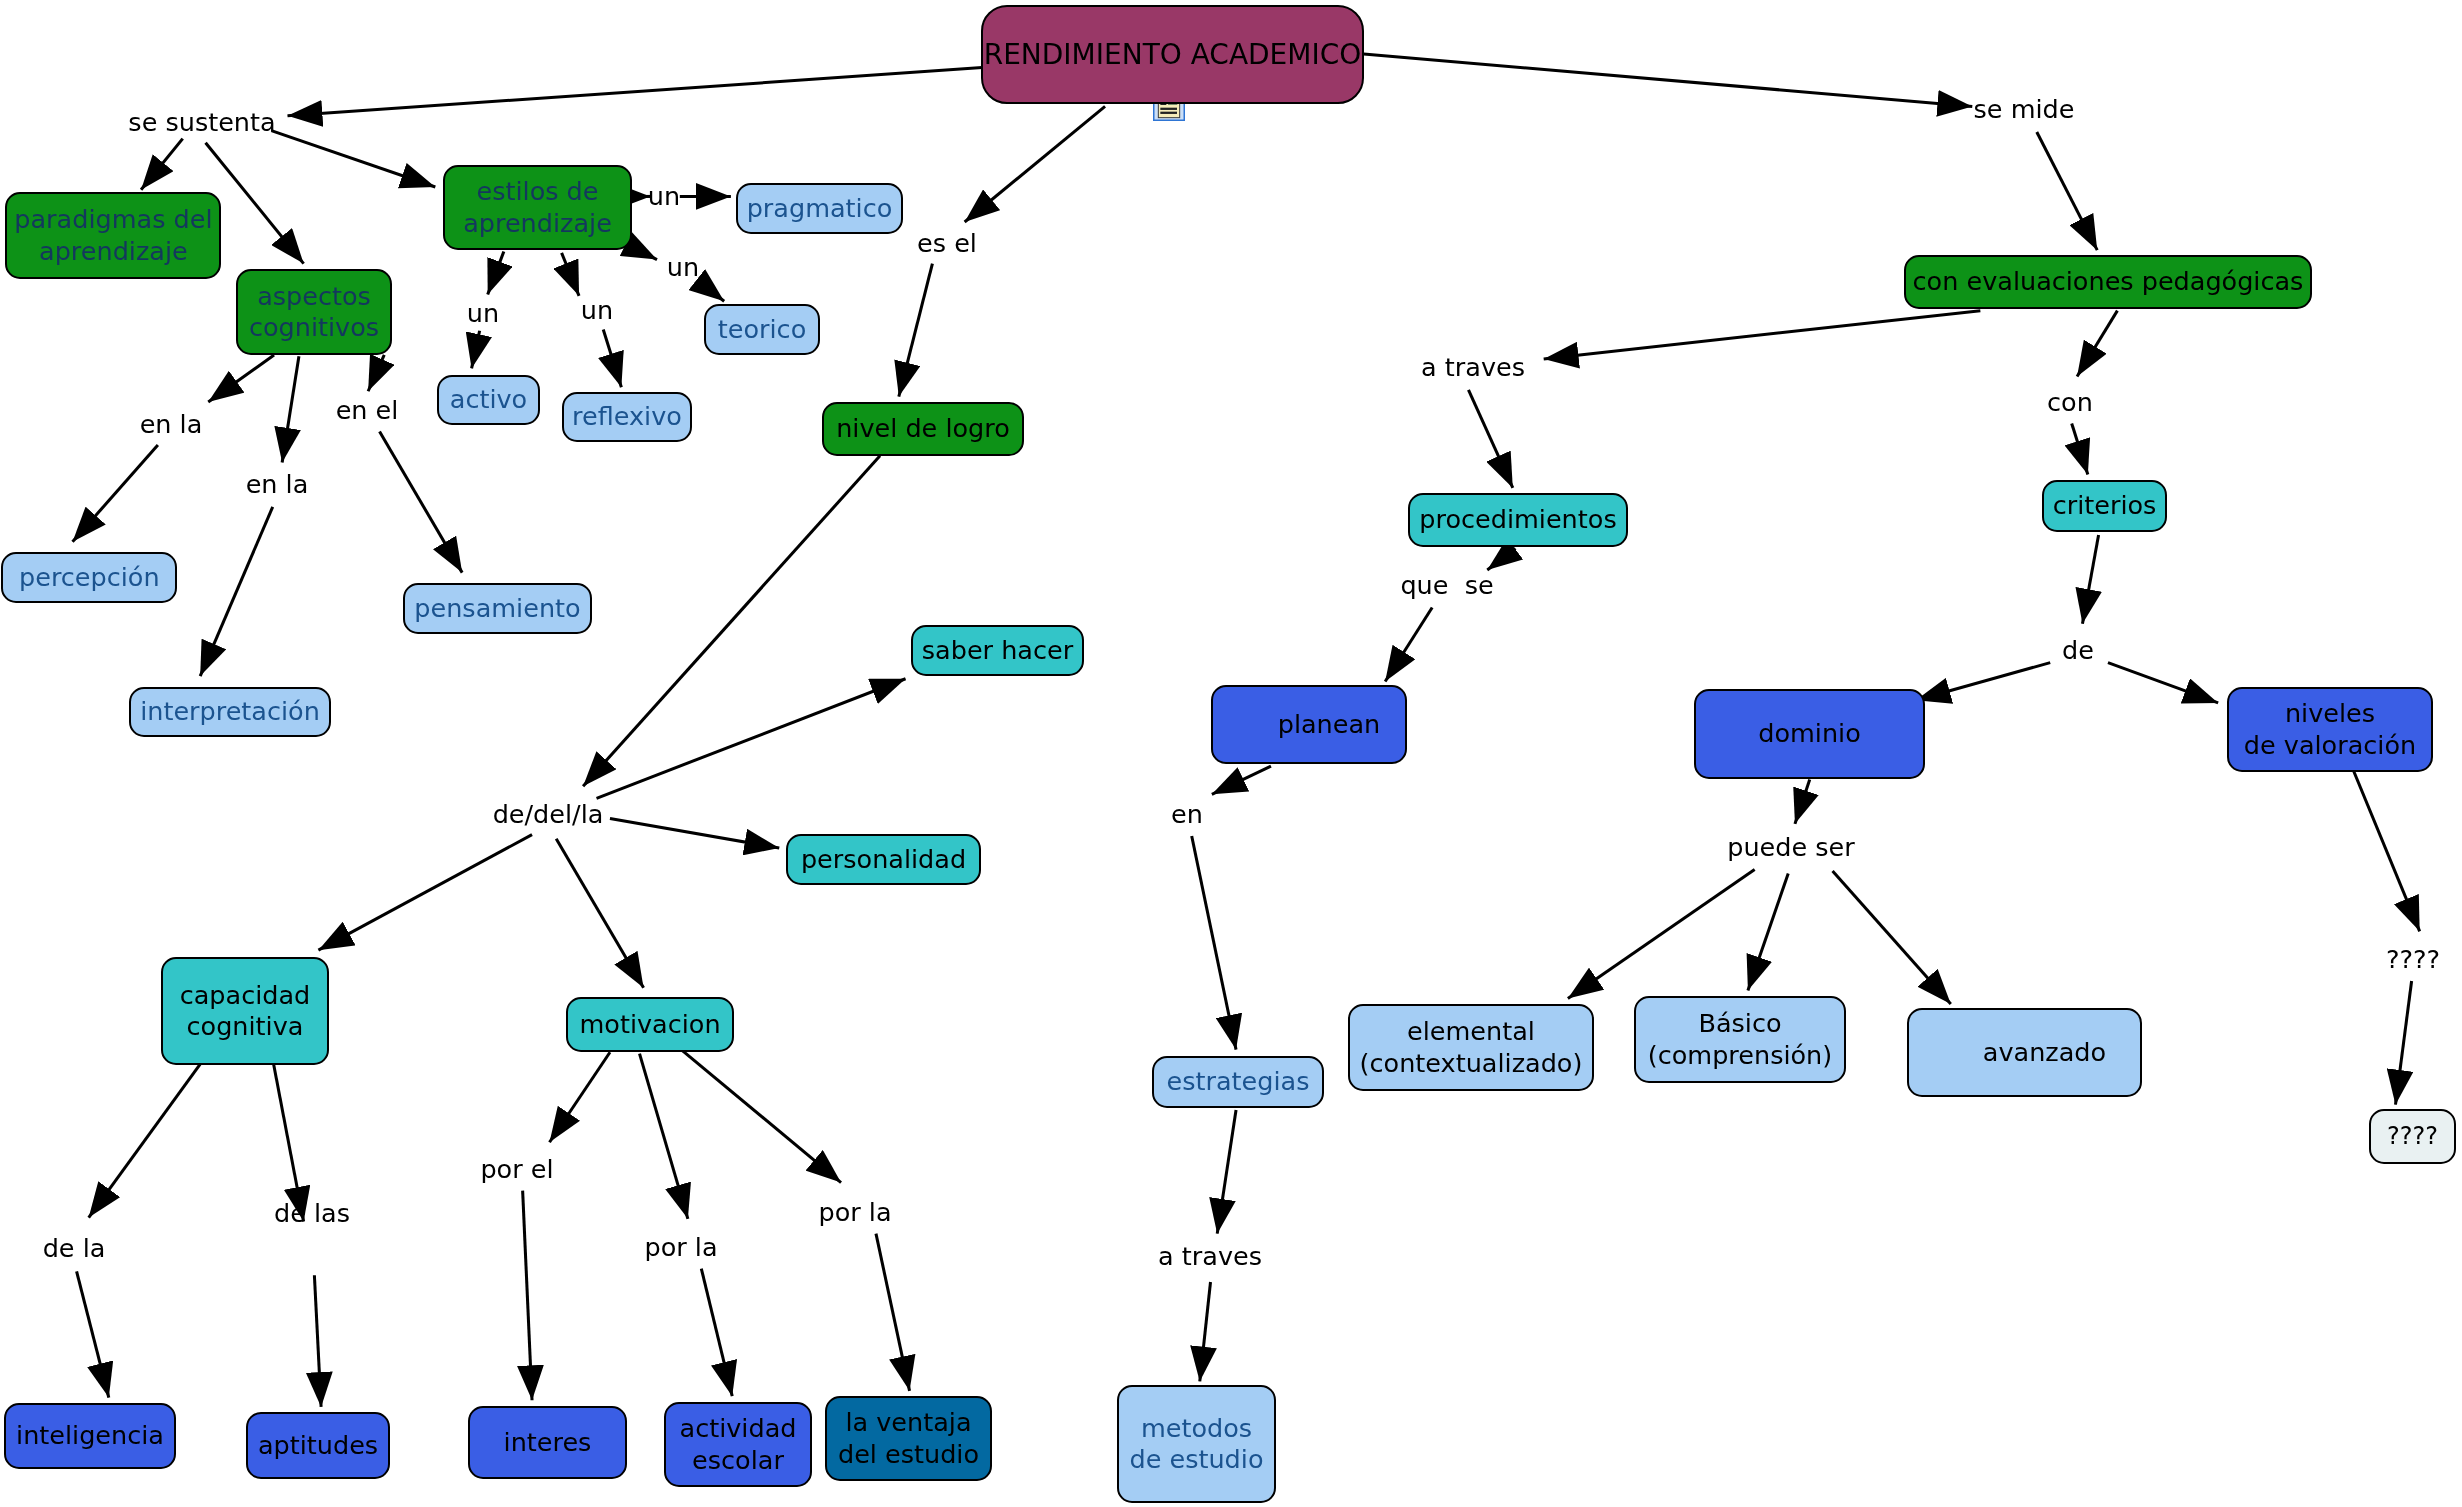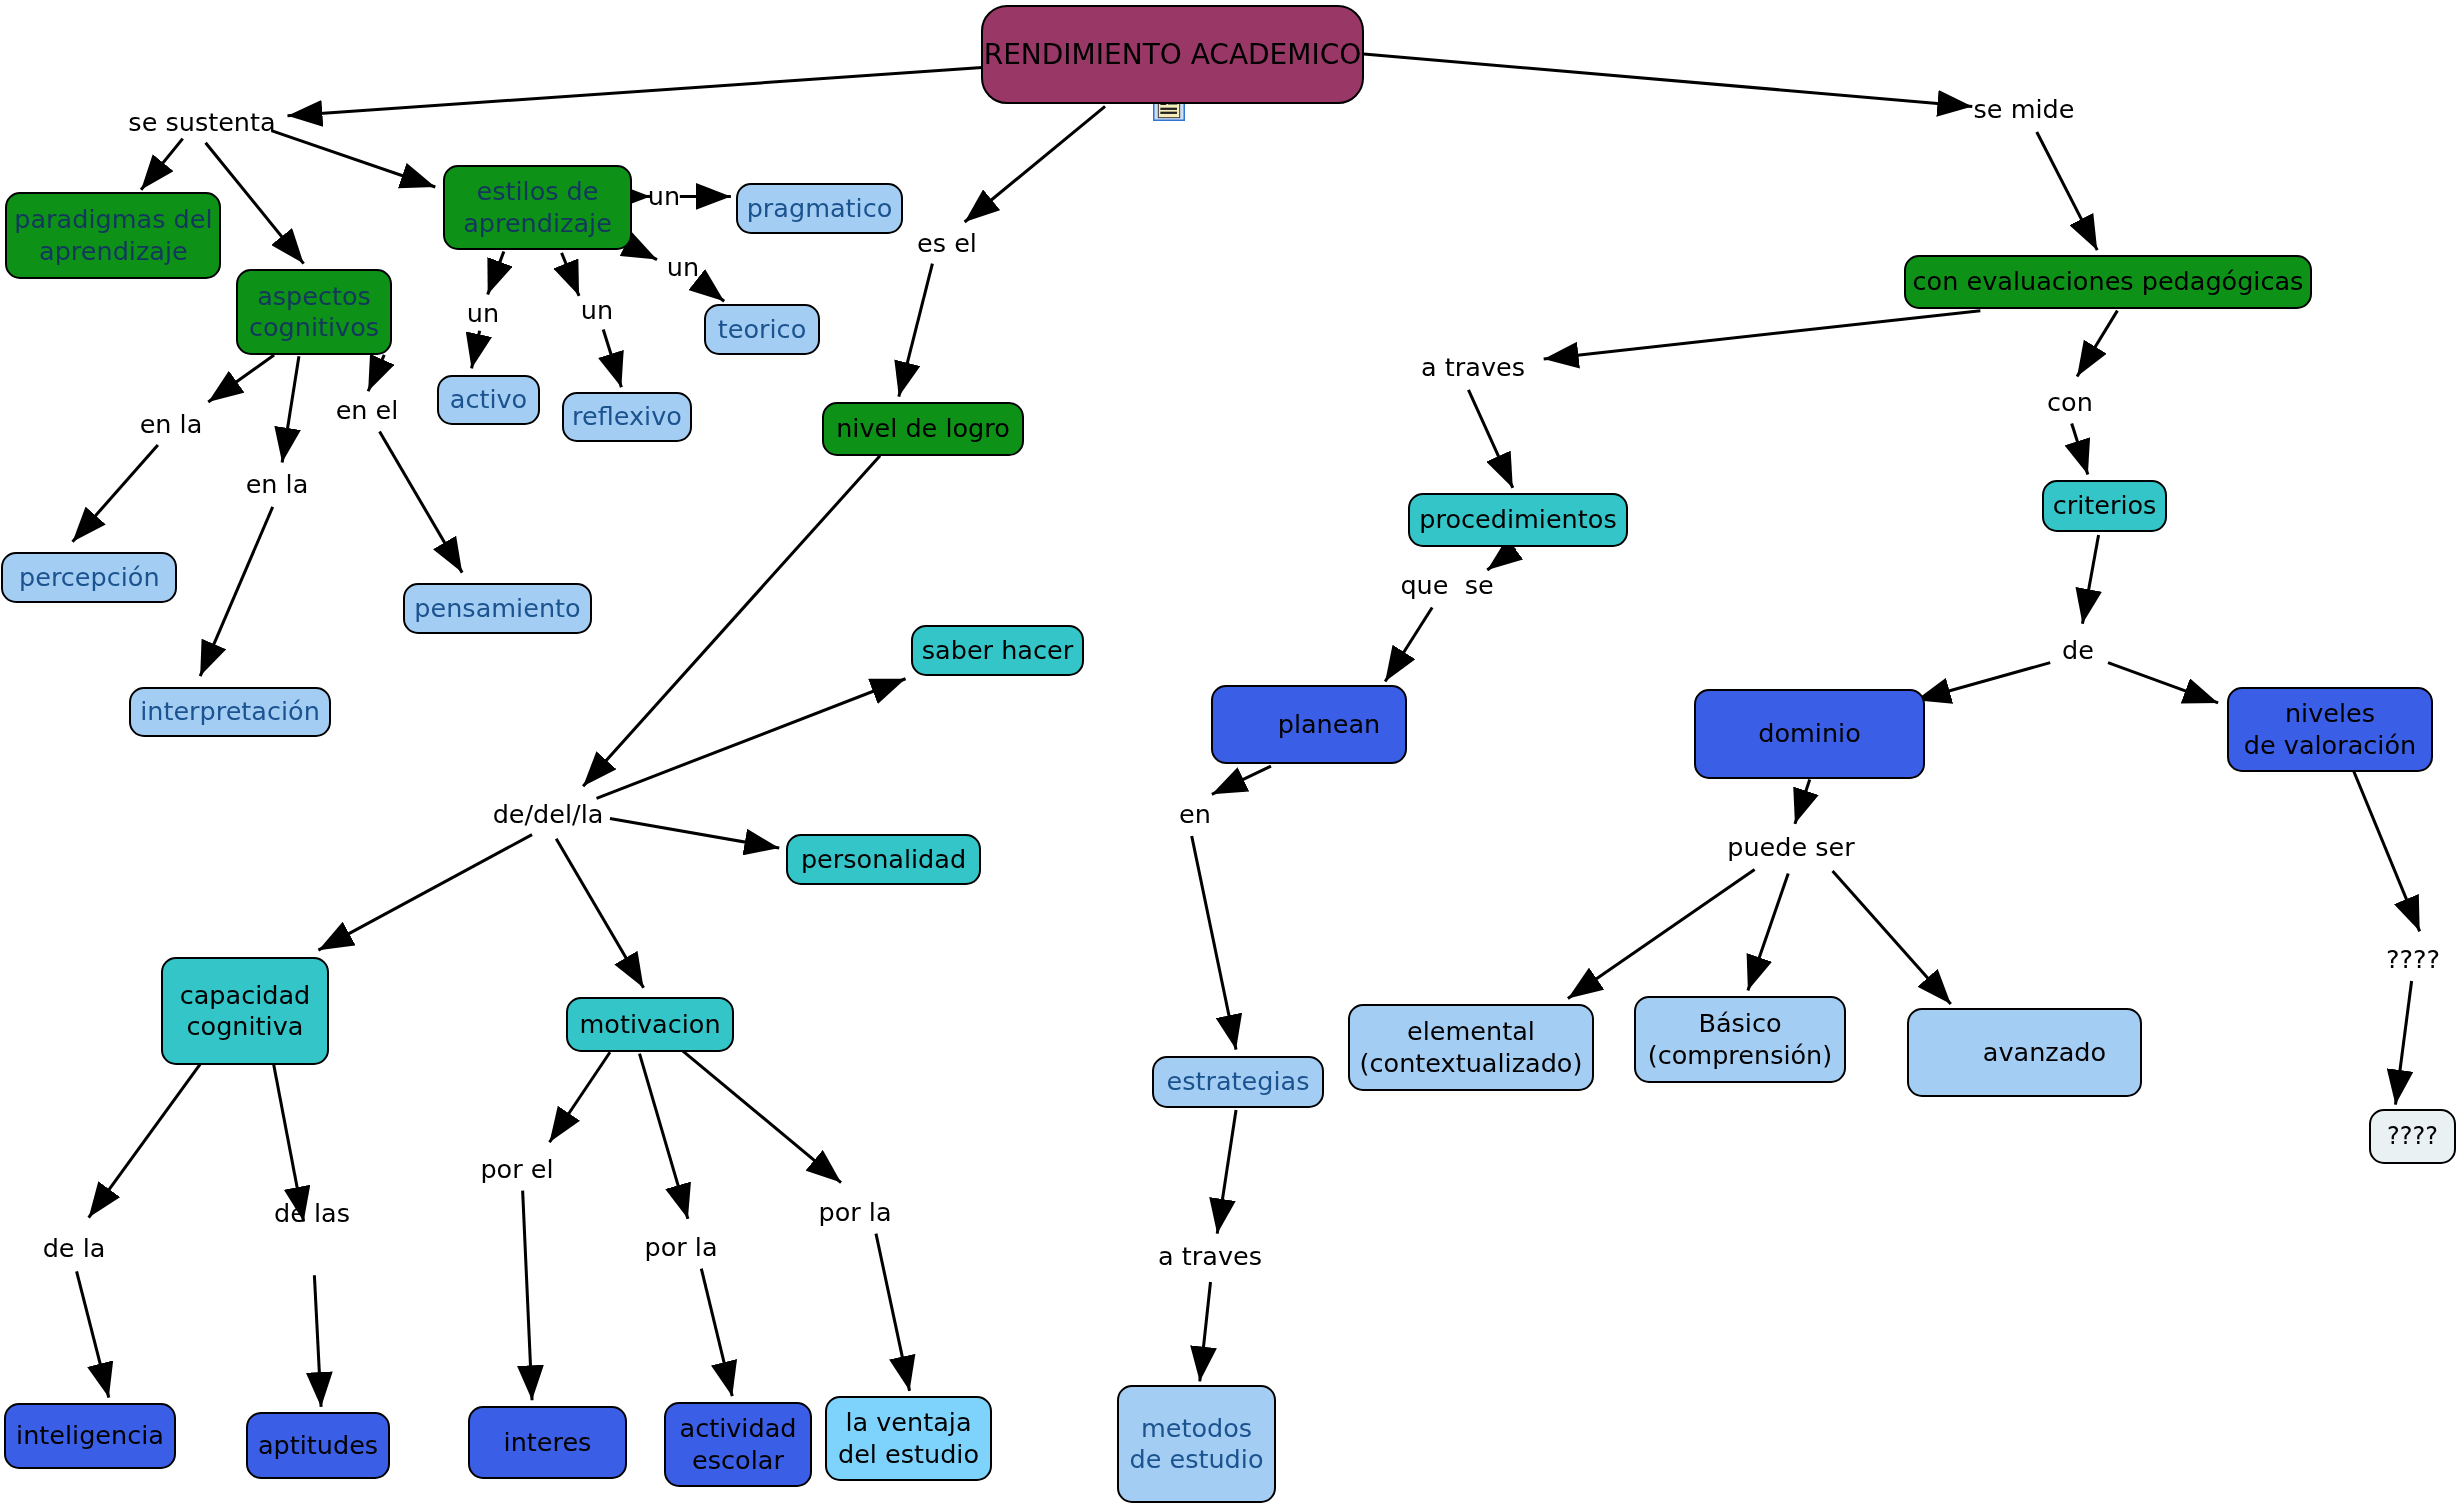--- a/index.html
+++ b/index.html
@@ -116,21 +116,21 @@
     <div class="node" style="left: 911px; top: 625px; width: 173px; height: 51px; background: rgb(51, 197, 200); color: rgb(0, 0, 0);">saber hacer</div>
     <div class="node" style="left: 786px; top: 834px; width: 195px; height: 51px; background: rgb(51, 197, 200); color: rgb(0, 0, 0);">personalidad</div>
     <div class="node" style="left: 161px; top: 957px; width: 168px; height: 108px; background: rgb(51, 197, 200); color: rgb(0, 0, 0);">capacidad
 cognitiva</div>
     <div class="node" style="left: 566px; top: 997px; width: 168px; height: 55px; background: rgb(51, 197, 200); color: rgb(0, 0, 0);">motivacion</div>
     <div class="node" style="left: 4px; top: 1403px; width: 172px; height: 66px; background: rgb(58, 94, 229); color: rgb(0, 0, 0);">inteligencia</div>
     <div class="node" style="left: 246px; top: 1412px; width: 144px; height: 67px; background: rgb(58, 94, 229); color: rgb(0, 0, 0);">aptitudes</div>
     <div class="node" style="left: 468px; top: 1406px; width: 159px; height: 73px; background: rgb(58, 94, 229); color: rgb(0, 0, 0);">interes</div>
     <div class="node" style="left: 664px; top: 1402px; width: 148px; height: 85px; background: rgb(58, 94, 229); color: rgb(0, 0, 0);">actividad
 escolar</div>
-    <div class="node" style="left: 825px; top: 1396px; width: 167px; height: 85px; background: #7dd3fc; color: rgb(0, 0, 0);">la ventaja
+    <div class="node" style="left: 825px; top: 1396px; width: 167px; height: 85px; background: #0369a1; color: rgb(0, 0, 0);">la ventaja
 del estudio</div>
     <div class="node" style="left: 1211px; top: 685px; width: 196px; height: 79px; background: rgb(58, 94, 229); color: rgb(0, 0, 0); padding-left: 40px;">planean</div>
     <div class="node" style="left: 1152px; top: 1056px; width: 172px; height: 52px; background: rgb(164, 205, 244); color: rgb(27, 83, 143);">estrategias</div>
     <div class="node" style="left: 1117px; top: 1385px; width: 159px; height: 118px; background: rgb(164, 205, 244); color: rgb(27, 83, 143);">metodos
 de estudio</div>
     <div class="node" style="left: 1408px; top: 493px; width: 220px; height: 54px; background: rgb(51, 197, 200); color: rgb(0, 0, 0);">procedimientos</div>
     <div class="node" style="left: 2042px; top: 480px; width: 125px; height: 52px; background: rgb(51, 197, 200); color: rgb(0, 0, 0);">criterios</div>
     <div class="node" style="left: 1694px; top: 689px; width: 231px; height: 90px; background: rgb(58, 94, 229); color: rgb(0, 0, 0);">dominio</div>
     <div class="node" style="left: 1904px; top: 255px; width: 408px; height: 54px; background: rgb(13, 146, 23); color: rgb(0, 0, 0);">con evaluaciones pedagógicas</div>
     <div class="node" style="left: 2227px; top: 687px; width: 206px; height: 85px; background: rgb(58, 94, 229); color: rgb(0, 0, 0);">niveles
@@ -154,18 +154,18 @@
     <div class="lbl" style="left: 74px; top: 1248px;">de la</div>
     <div class="lbl" style="left: 312px; top: 1189px; margin-top: 24px;">de las</div>
     <div class="lbl" style="left: 517px; top: 1169px;">por el</div>
     <div class="lbl" style="left: 681px; top: 1247px;">por la</div>
     <div class="lbl" style="left: 855px; top: 1212px;">por la</div>
     <div class="lbl" style="left: 2024px; top: 109px;">se mide</div>
     <div class="lbl" style="left: 1473px; top: 367px;">a traves</div>
     <div class="lbl" style="left: 1447px; top: 585px;">que  se</div>
     <div class="lbl" style="left: 2070px; top: 402px;">con</div>
     <div class="lbl" style="left: 2078px; top: 650px;">de</div>
-    <div class="lbl" style="left: 1187px; top: 814px; margin-left: 8px;">en</div>
+    <div class="lbl" style="left: 1187px; top: 814px;">en</div>
     <div class="lbl" style="left: 1210px; top: 1256px;">a traves</div>
     <div class="lbl" style="left: 1791px; top: 847px;">puede ser</div>
     <div class="lbl" style="left: 2413px; top: 959px;">????</div>
   </div>
 
 
 </body></html>

